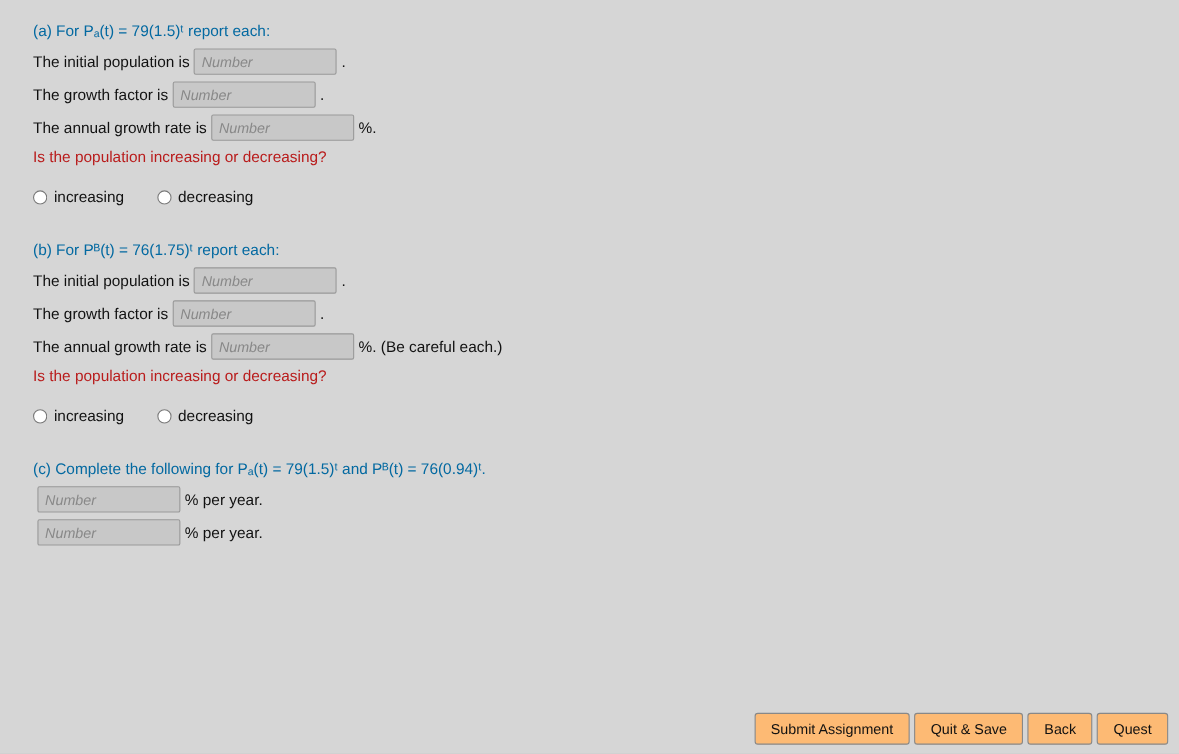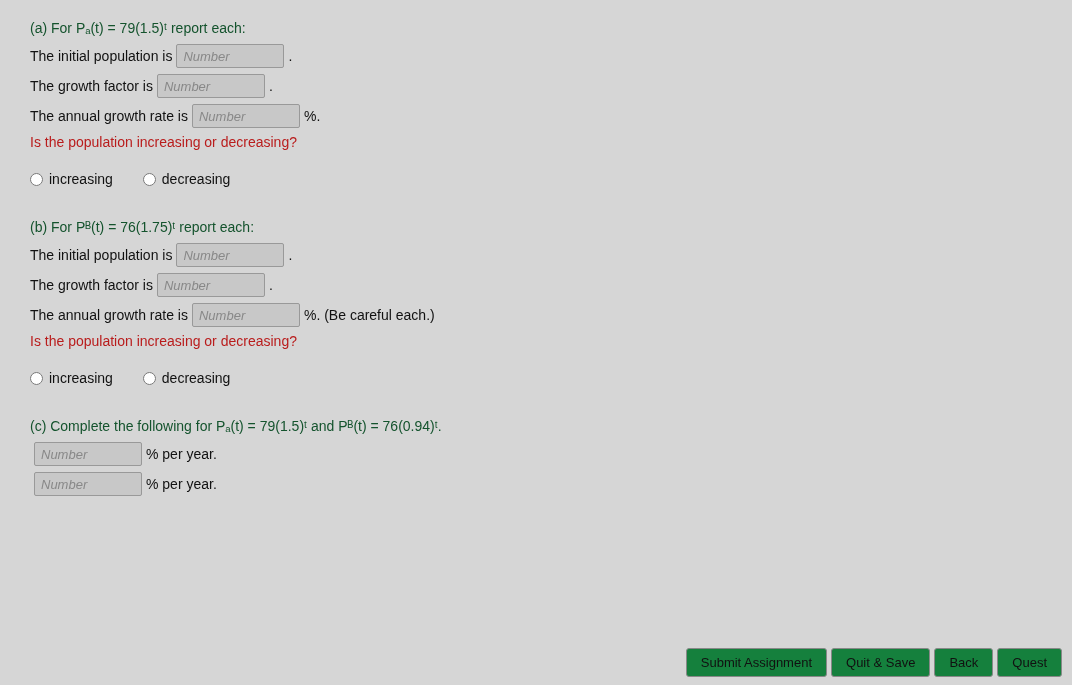--- a/index.html
+++ b/index.html
@@ -43,21 +43,21 @@
       margin-left: 4px;
     }
 
     input[type="text"] {
       background: #c8c8c8;
       border: 1px solid #999;
       border-radius: 2px;
       padding: 2px 6px;
       font-size: 13px;
       color: #777;
-      width: 108px;
+      width: 130px;
       height: 24px;
       outline: none;
     }
 
     input[type="text"]::placeholder {
       color: #888;
       font-style: italic;
     }
 
     .radio-row {
@@ -100,27 +100,27 @@
       padding: 8px 10px;
       gap: 4px;
     }
 
     .btn {
       padding: 6px 14px;
       font-size: 13px;
       border: 1px solid #888;
       border-radius: 3px;
       cursor: pointer;
-      background: #15803d;
+      background: #fdba74;
       color: #111;
     }
 
     .part-label {
       font-size: 14px;
-      color: #14532d;
+      color: #0369a1;
       margin-bottom: 8px;
     }
   </style>
 </head>
 <body>
 
 <div class="main-content">
 
   <div class="section">
     <div class="part-label">

